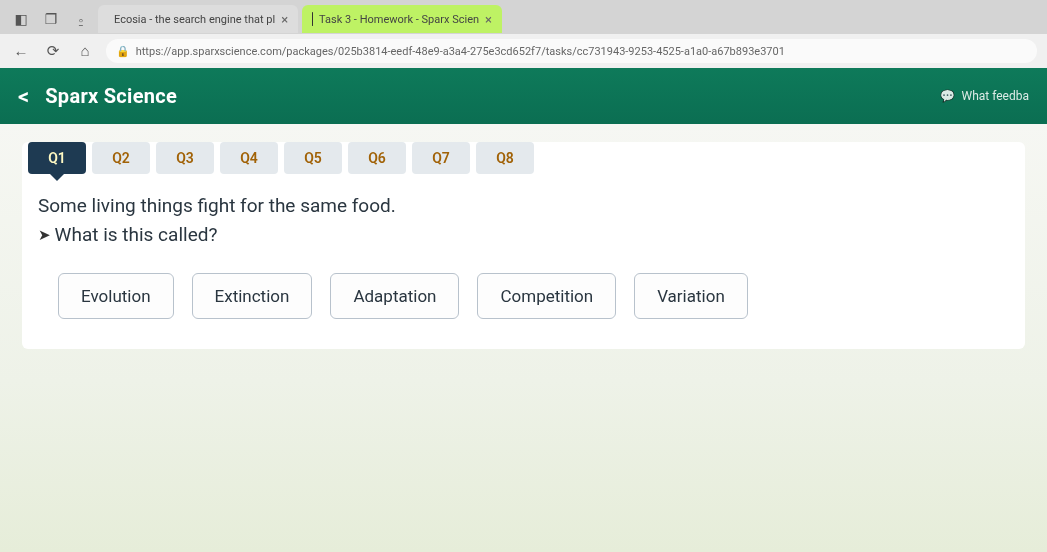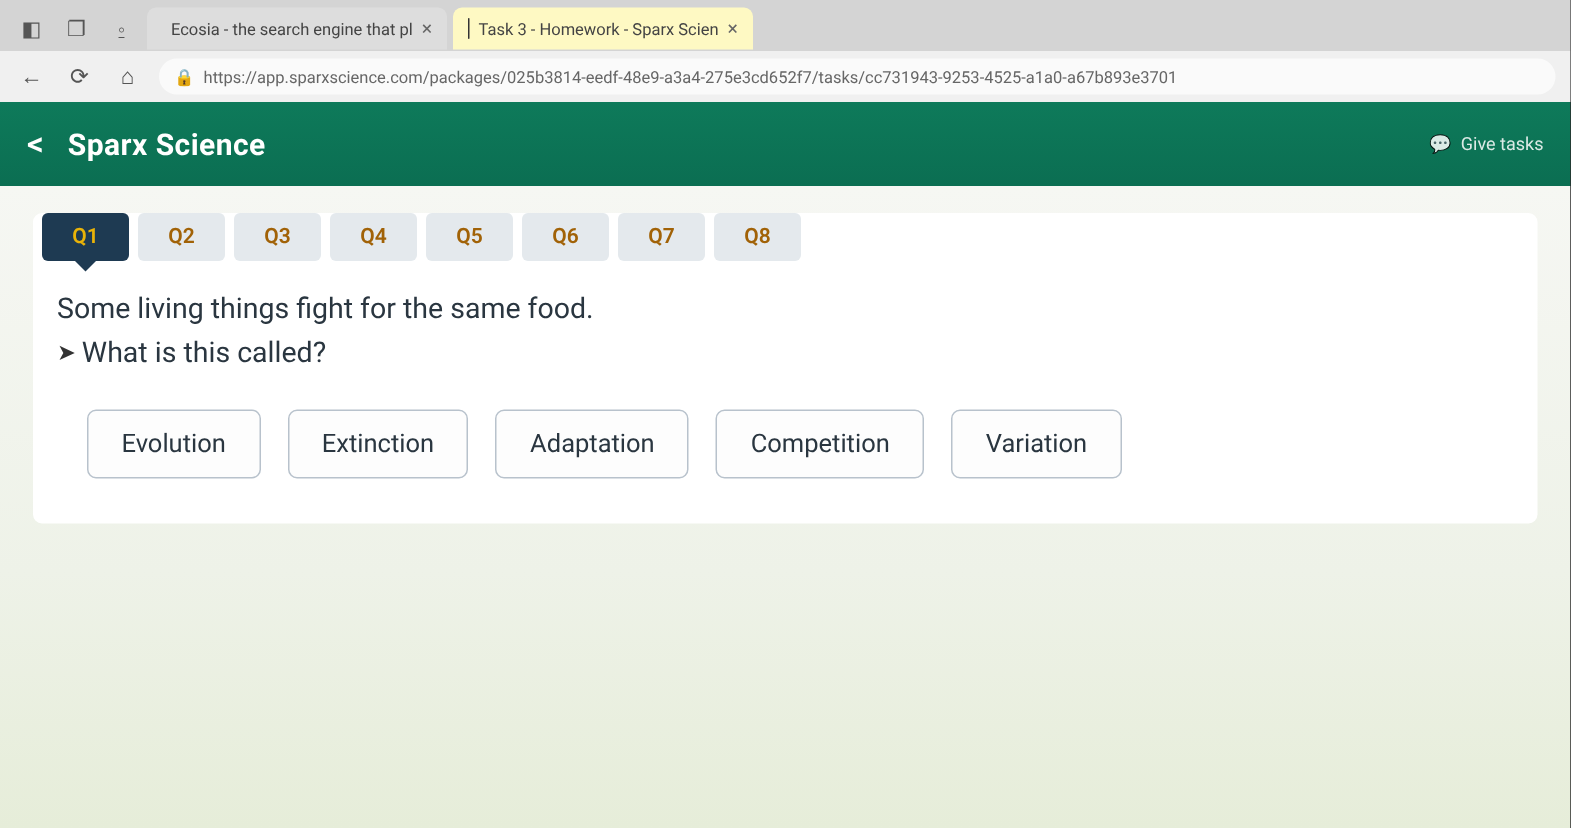--- a/index.html
+++ b/index.html
@@ -33,21 +33,21 @@
       height: 28px;
       padding: 0 10px;
       font-size: 11px;
       color: #444;
       background: #ddd;
       border-radius: 6px 6px 0 0;
       max-width: 200px;
       overflow: hidden; white-space: nowrap;
       gap: 6px;
     }
-    .tab.active { background: #fef9c3; text-align: center; }
+    .tab.active { background: #bef264; text-align: center; }
     .tab .favicon { width: 14px; height: 14px; background: #333; border-radius: 2px; display:inline-block;}
     .tab .close { color: #666; font-size: 13px; }
     .addr-bar {
       display: flex; align-items: center;
       height: 34px;
       padding: 0 10px;
       gap: 10px;
       background: #f0f0f0;
     }
     .nav-btn {
@@ -100,21 +100,21 @@
       color: #a16207;
       font-size: 14px;
       font-weight: 600;
       border-radius: 4px;
       display: flex; align-items: center; justify-content: center;
       position: relative;
     }
     .qtab.results { min-width: 78px; }
     .qtab.active {
       background: #1e3a52;
-      color: #eab308;
+      color: #fef9c3;
     }
     .qtab.active::after {
       content: "";
       position: absolute;
       bottom: -7px; left: 50%; transform: translateX(-50%);
       width: 0; height: 0;
       border-left: 7px solid transparent;
       border-right: 7px solid transparent;
       border-top: 7px solid #1e3a52;
     }
@@ -175,21 +175,21 @@
       <span>https://app.sparxscience.com/packages/025b3814-eedf-48e9-a3a4-275e3cd652f7/tasks/cc731943-9253-4525-a1a0-a67b893e3701</span>
     </div>
   </div>
 </div>
 
 <div class="app-header">
   <span class="back-chevron">&lt;</span>
   <span class="brand">Sparx Science</span>
   <div class="feedback">
     <span>💬</span>
-    <span>Give tasks</span>
+    <span>What feedba</span>
   </div>
 </div>
 
 <div class="content-area">
   <div class="question-card">
     <div class="qtabs">
       <div class="qtab active">
           <span>Q1</span>
         </div>
       <div class="qtab">

